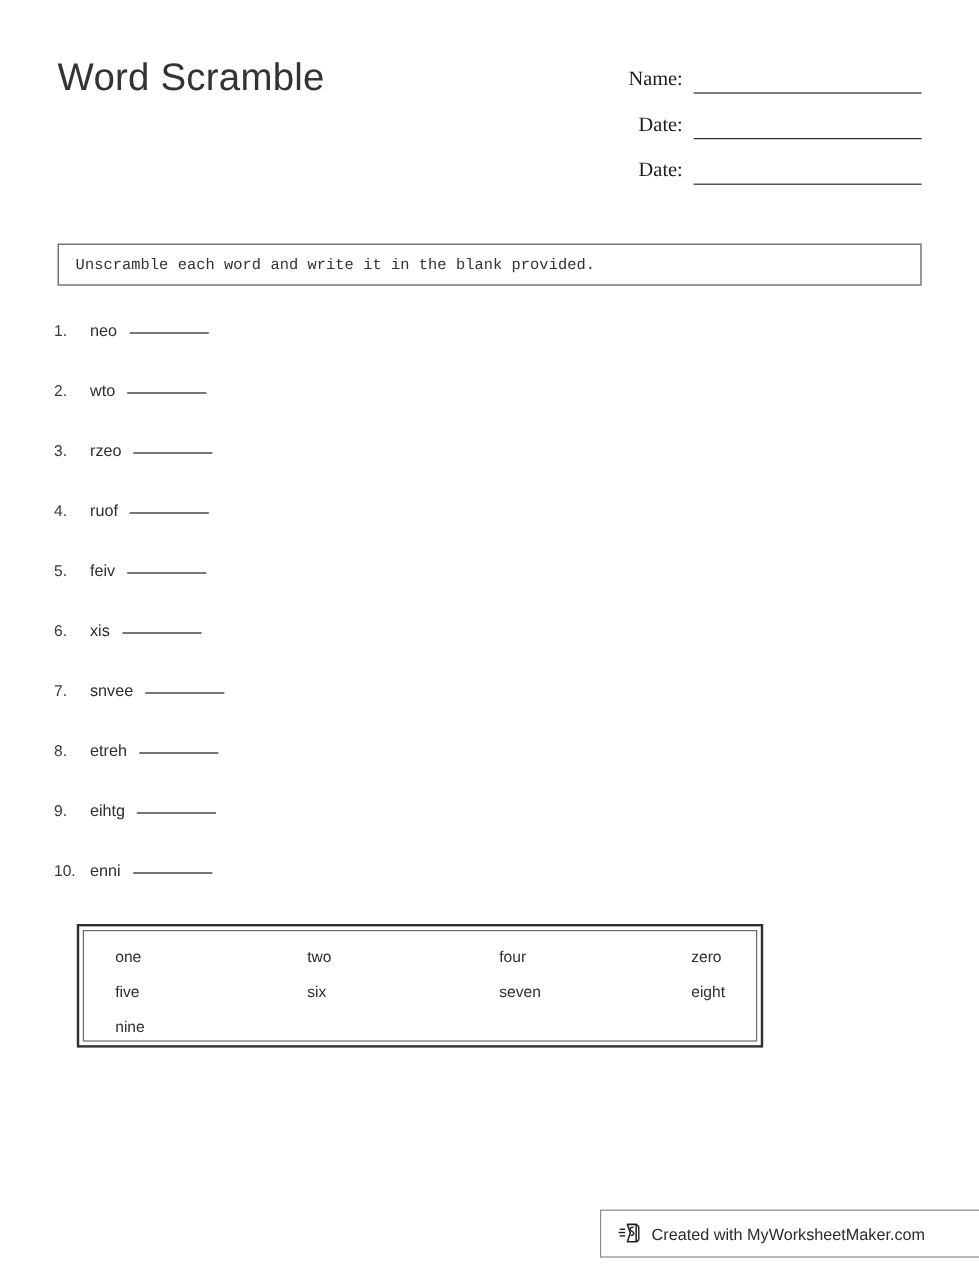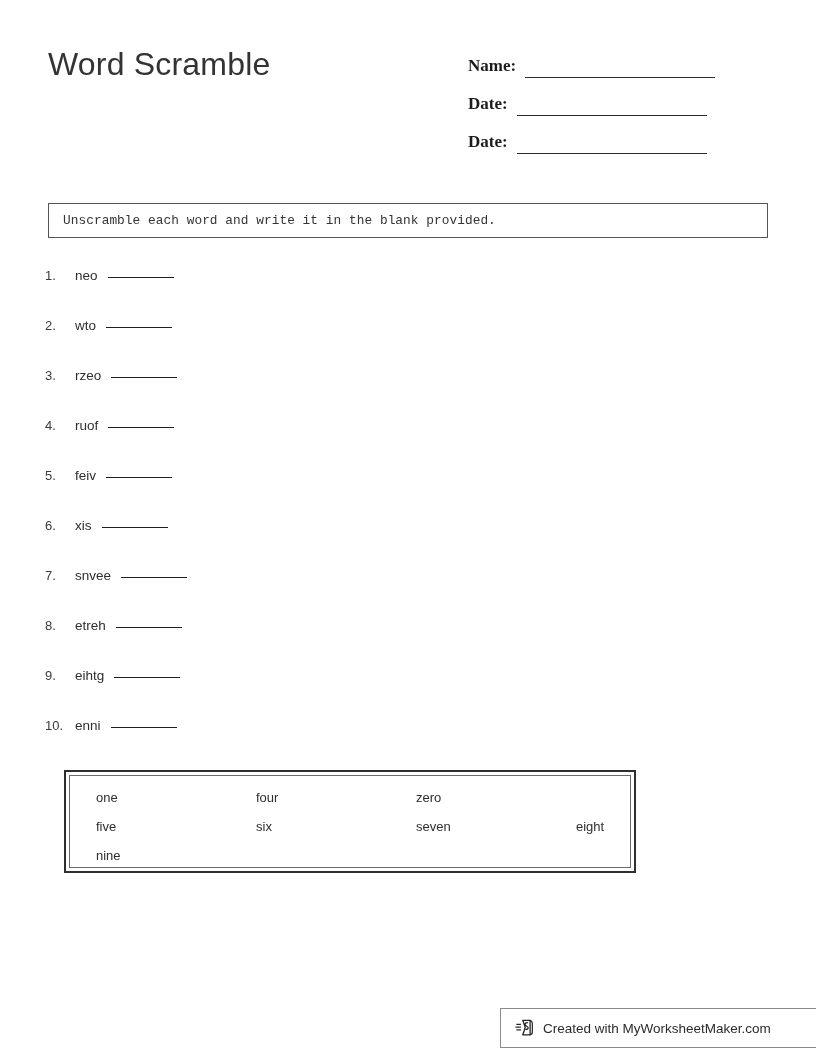--- a/index.html
+++ b/index.html
@@ -44,23 +44,22 @@
   }
   .fields {
     position: absolute;
     right: 0;
     top: 0;
     width: 300px;
   }
   .field-row {
     display: flex;
     align-items: flex-end;
-    justify-content: flex-start;
+    justify-content: flex-end;
     height: 38px;
-    font-weight: bold;
   }
   .field-label {
     font-family: "Liberation Serif", serif;
     font-size: 17px;
     color: #1c1c1c;
     text-align: right;
     padding-right: 9px;
     line-height: 1;
     padding-bottom: 4px;
     white-space: nowrap;
@@ -269,20 +268,21 @@
       <span class="p-word">enni</span>
       <span class="p-blank"></span>
     </div>
 
   </div>
 
   <div class="wordbank">
     <div class="wordbank-inner">
       <div class="wb-row">
         <span class="wb-word">one</span>
+        <span class="wb-word">two</span>
         <span class="wb-word">four</span>
         <span class="wb-word">zero</span>
       </div>
       <div class="wb-row">
         <span class="wb-word">five</span>
         <span class="wb-word">six</span>
         <span class="wb-word">seven</span>
         <span class="wb-word">eight</span>
       </div>
       <div class="wb-row">

